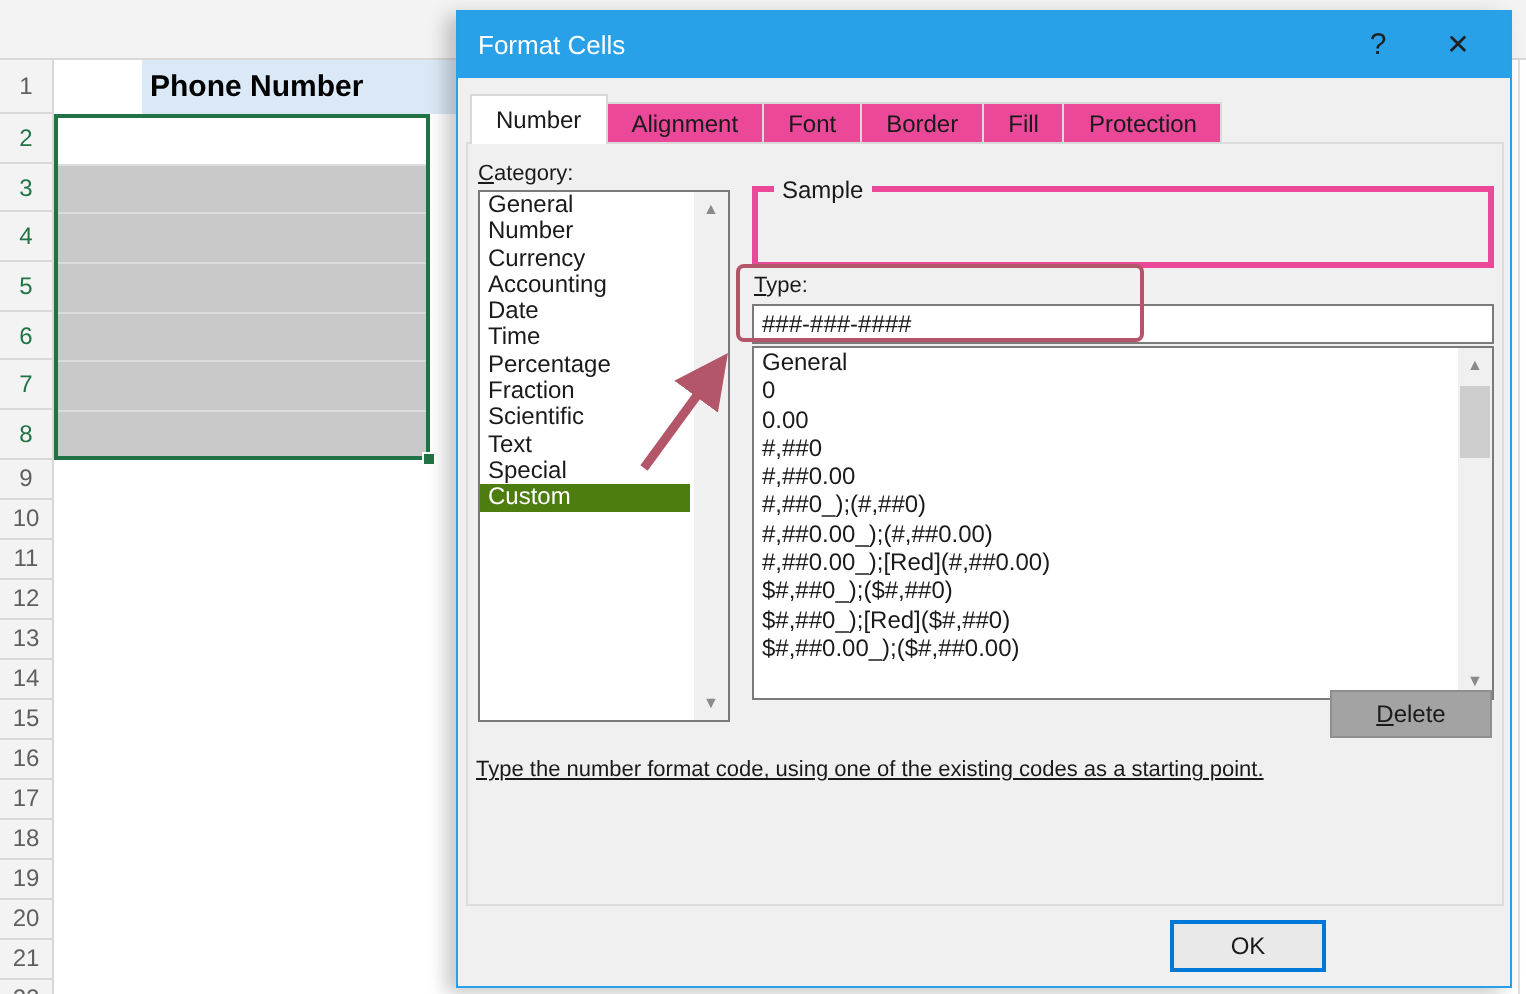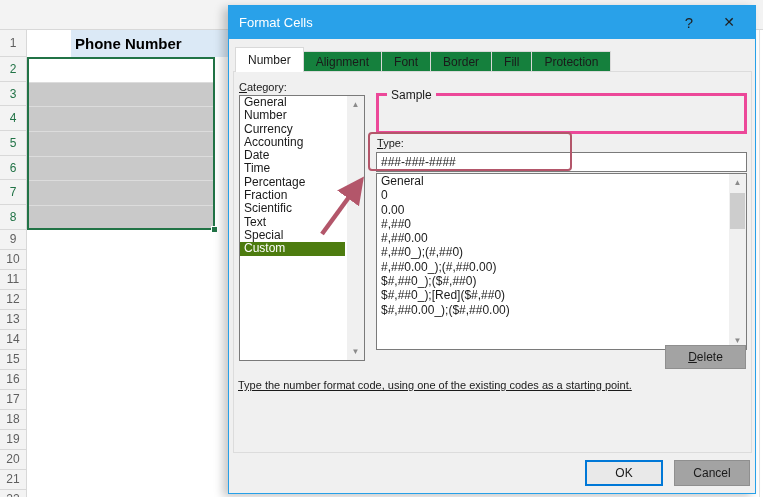--- a/index.html
+++ b/index.html
@@ -41,21 +41,21 @@
     box-shadow:-5px 3px 9px rgba(0,0,0,.22); }
   .titlebar { position:absolute; left:0; top:0; width:100%; height:33px; background:#29a1e9; }
   .title-text { position:absolute; left:10px; top:0; line-height:33px; color:#fff; font-size:13px; }
   .tb-btn { position:absolute; top:0; width:34px; height:33px; text-align:center;
     line-height:33px; color:#1f1f1f; font-size:15px; cursor:default; }
   .tb-help { left:443px; }
   .tb-close { left:483px; font-size:14px; }
 
   .tabstrip { position:absolute; left:6px; top:44px; height:22px; display:flex; z-index:3; }
   .tab { height:21px; padding:0 12px; font-size:12px; line-height:21px;
-    border:1px solid #d9d9d9; border-left:none; background:#15803d; margin-top:1px; }
+    border:1px solid #d9d9d9; border-left:none; background:#ec4899; margin-top:1px; }
   .tab:first-child { border-left:1px solid #d9d9d9; }
   .tab.selected { background:#fff; height:25px; margin-top:-3px; line-height:25px;
     border-bottom:none; border-left:1px solid #d9d9d9; position:relative; z-index:4; }
   .tabpage { position:absolute; left:4px; top:65px; width:519px; height:382px;
     border:1px solid #dcdcdc; background:#f0f0f0; }
 
   .lbl { position:absolute; font-size:11px; color:#1a1a1a; }
   .u { text-decoration:underline; }
   .category-label { left:10px; top:75px; }
   .category-list { position:absolute; left:10px; top:89px; width:126px; height:266px;
@@ -200,39 +200,39 @@
 
   <div class="format-list">
     <div>
         <div class="fmt-item">General</div>
         <div class="fmt-item">0</div>
         <div class="fmt-item">0.00</div>
         <div class="fmt-item">#,##0</div>
         <div class="fmt-item">#,##0.00</div>
         <div class="fmt-item">#,##0_);(#,##0)</div>
         <div class="fmt-item">#,##0.00_);(#,##0.00)</div>
+        <div class="fmt-item">#,##0.00_);[Red](#,##0.00)</div>
         <div class="fmt-item">$#,##0_);($#,##0)</div>
         <div class="fmt-item">$#,##0_);[Red]($#,##0)</div>
         <div class="fmt-item">$#,##0.00_);($#,##0.00)</div>
       </div>
     <div class="vscroll">
       <div class="vs-arrow vs-up">▲</div>
       <div class="vs-thumb" style="top:19px; height:36px;"></div>
       <div class="vs-arrow vs-down">▼</div>
     </div>
   </div>
 
   <div class="btn delete-btn">
     <span class="u">D</span><span>elete</span>
   </div>
 
   <div class="lbl help-text">Type the number format code, using one of the existing codes as a starting point.</div>
 
   <div class="btn ok-btn">OK</div>
-  <div class="btn cancel-btn">Cancel</div>
 </div>
 
 <div class="red-box"></div>
 <svg class="arrow-svg">
   <defs>
     <marker id="ah" markerWidth="6" markerHeight="6" refX="4.5" refY="3" orient="auto">
       <path d="M0,0 L6,3 L0,6 Z" fill="#b3566a"></path>
     </marker>
   </defs>
   <line x1="322" y1="234" x2="360" y2="182" stroke="#b3566a" stroke-width="4.5" marker-end="url(#ah)"></line>

